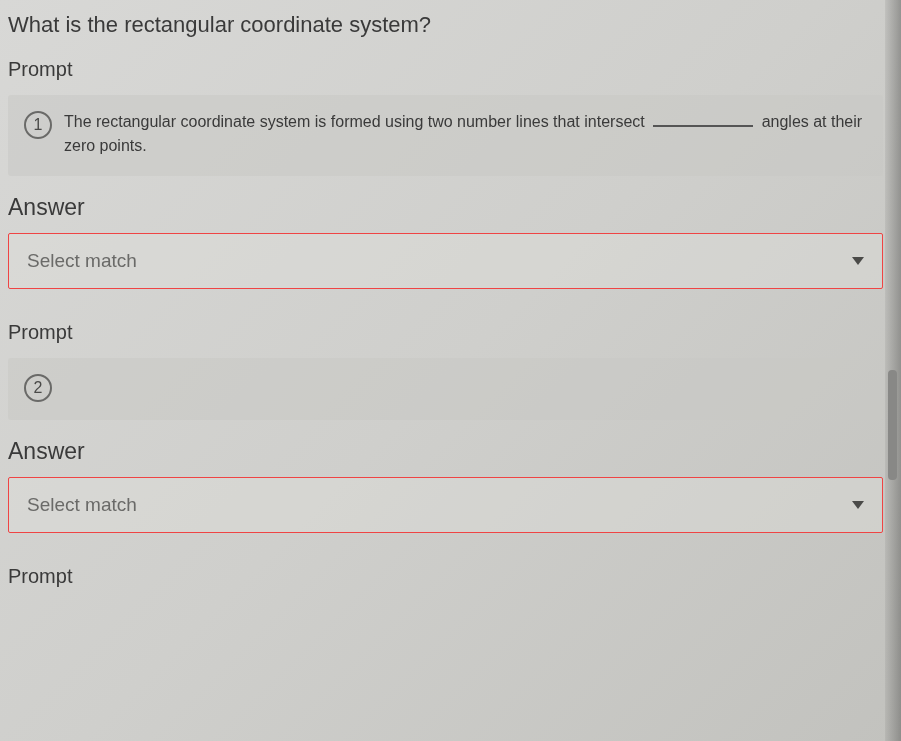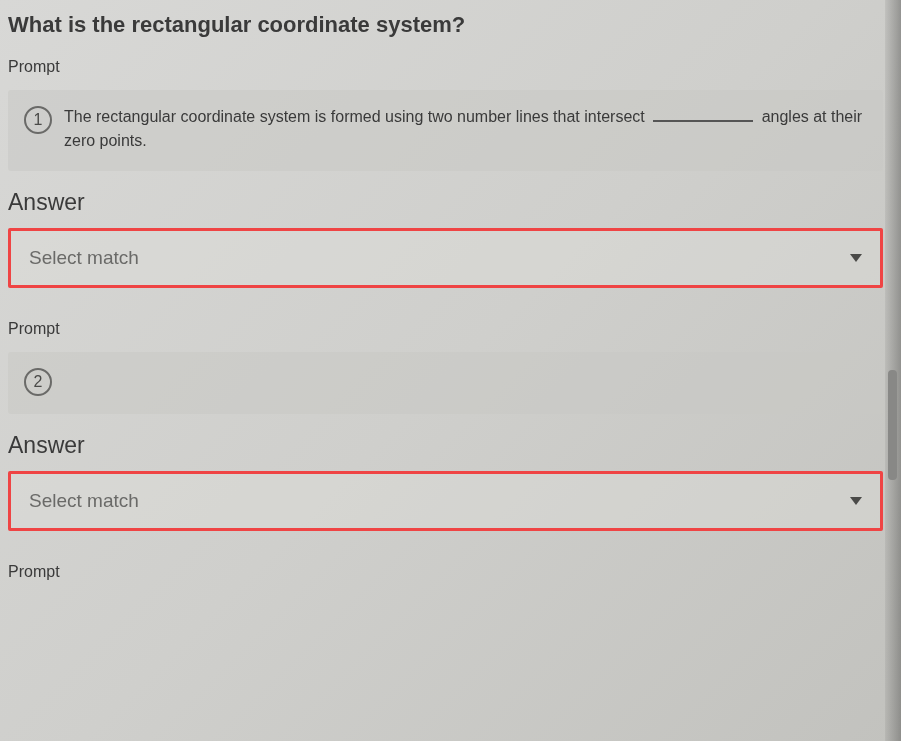--- a/index.html
+++ b/index.html
@@ -12,27 +12,27 @@
   background: linear-gradient(135deg, #d8d8d6 0%, #cfcfcc 50%, #c2c2be 100%);
   width: 901px;
   height: 741px;
   padding: 10px 18px 0 8px;
   color: #3a3a3a;
   position: relative;
   overflow: hidden;
 }
 .question-title {
   font-size: 22px;
-  font-weight: 700;
+  font-weight: 400;
   color: #3a3a3a;
   margin-bottom: 20px;
   margin-top: 2px;
 }
 .section-label {
-  font-size: 16px;
+  font-size: 20px;
   font-weight: 400;
   color: #3a3a3a;
   margin-bottom: 14px;
 }
 .prompt-box {
   background: rgba(200, 200, 196, 0.55);
   border-radius: 3px;
   padding: 14px 18px 18px 16px;
   margin-bottom: 18px;
   display: flex;
@@ -66,21 +66,21 @@
   vertical-align: baseline;
   margin: 0 4px;
 }
 .answer-label {
   font-size: 23px;
   font-weight: 400;
   color: #3a3a3a;
   margin-bottom: 12px;
 }
 .select-box {
-  border: 3px solid #ef4444;
+  border: 1px solid #ef4444;
   background: rgba(222, 222, 218, 0.45);
   padding: 16px 18px;
   margin-bottom: 32px;
   display: flex;
   justify-content: space-between;
   align-items: center;
   cursor: pointer;
   border-radius: 2px;
 }
 .select-text {

